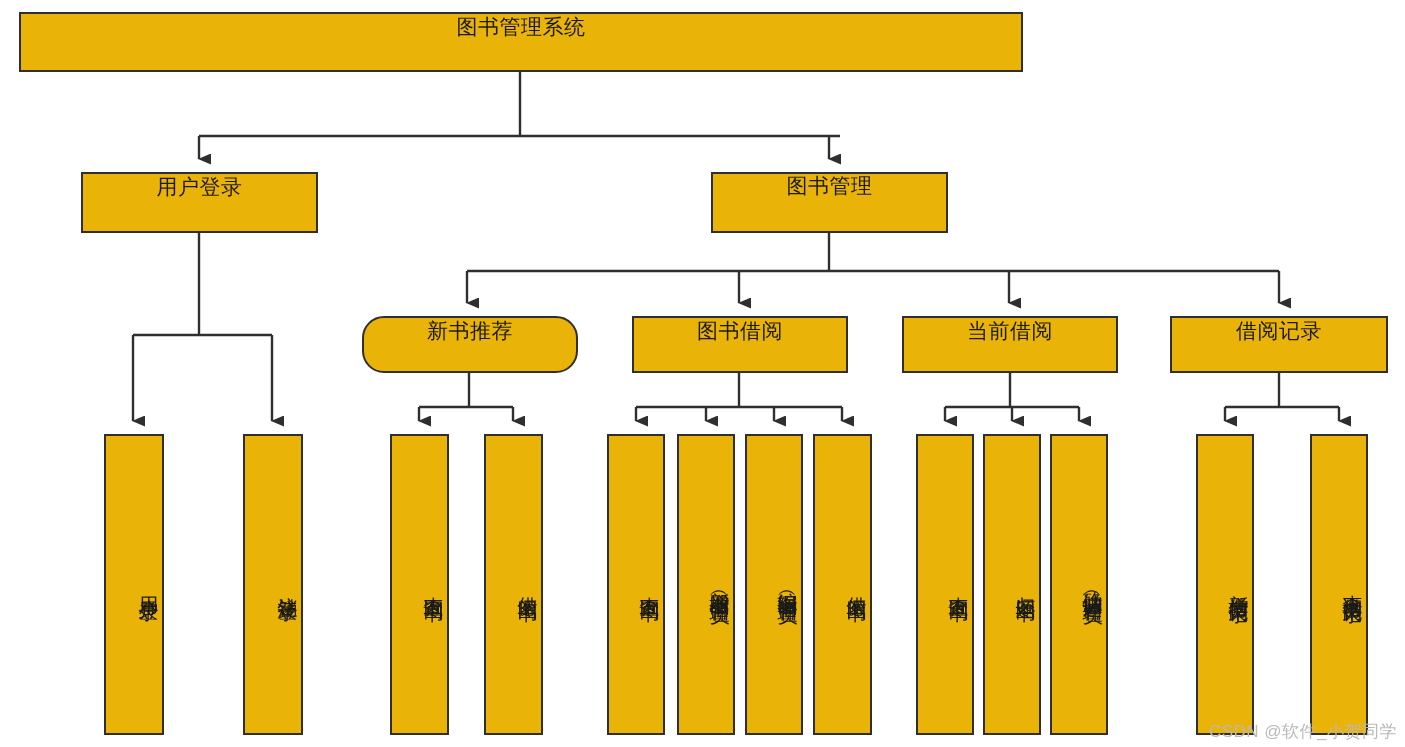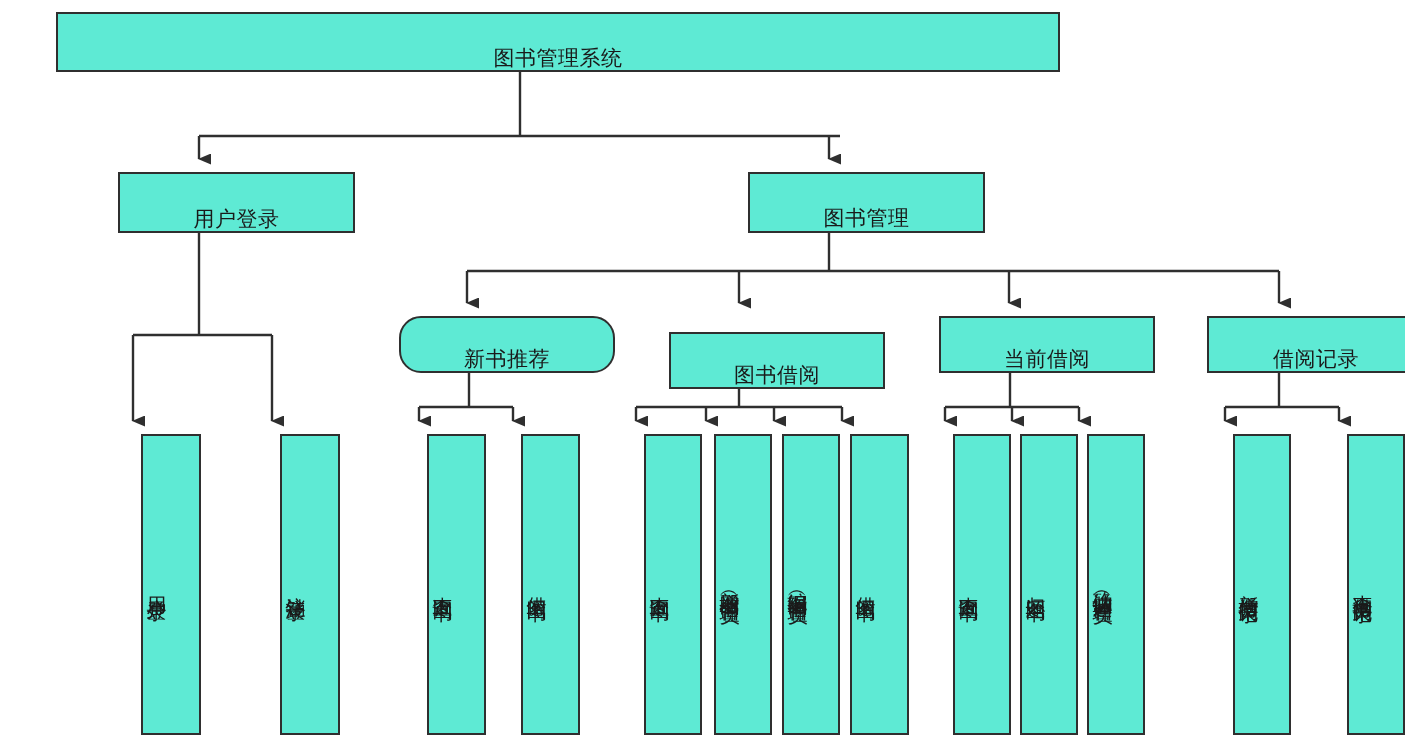--- a/index.html
+++ b/index.html
@@ -14,26 +14,25 @@
     position: relative;
     width: 1405px;
     height: 747px;
     background: #ffffff;
     overflow: hidden;
   }
   .node {
     position: absolute;
     box-sizing: border-box;
     border: 2px solid #2f2f2f;
-    background: #5eead4;
+    background: #eab308;
     display: flex;
-    align-items: flex-end;
+    align-items: flex-start;
     justify-content: center;
     color: #1a1a1a;
-    margin-left: 37px;
   }
   .node.horiz {
     font-size: 21px;
     letter-spacing: 0.5px;
     line-height: 1.2;
     text-align: center;
   }
   .node.vert {
     writing-mode: vertical-rl;
     text-orientation: upright;
@@ -134,21 +133,21 @@
   <div class="node horiz" style="left:81px; top:172px; width:237px; height:61px;">
     <span>用户登录</span>
   </div>
   <div class="node horiz" style="left:711px; top:172px; width:237px; height:61px;font-family:Liberation Serif, serif;">
     <span>图书管理</span>
   </div>
 
   <div class="node horiz" style="left:362px; top:316px; width:216px; height:57px;border-radius:22px;">
     <span>新书推荐</span>
   </div>
-  <div class="node horiz" style="left:632px; top:332px; width:216px; height:57px;">
+  <div class="node horiz" style="left:632px; top:316px; width:216px; height:57px;">
     <span>图书借阅</span>
   </div>
   <div class="node horiz" style="left:1170px; top:316px; width:218px; height:57px;">
     <span>借阅记录</span>
   </div>
   <div class="node horiz" style="left:902px; top:316px; width:216px; height:57px;">
     <span>当前借阅</span>
   </div>
 
   <div class="node vert" style="left:104px; top:434px; width:60px; height:301px;">
@@ -188,14 +187,15 @@
     <span class="vtext">确认归还（管理员）</span>
   </div>
 
   <div class="node vert" style="left:1196px; top:434px; width:58px; height:301px;">
     <span class="vtext">新增借阅记录</span>
   </div>
   <div class="node vert" style="left:1310px; top:434px; width:58px; height:301px;">
     <span class="vtext">查询借阅记录</span>
   </div>
 
+  <div id="watermark">CSDN @软件_小贺同学</div>
 
 </div>
 
 </body></html>

